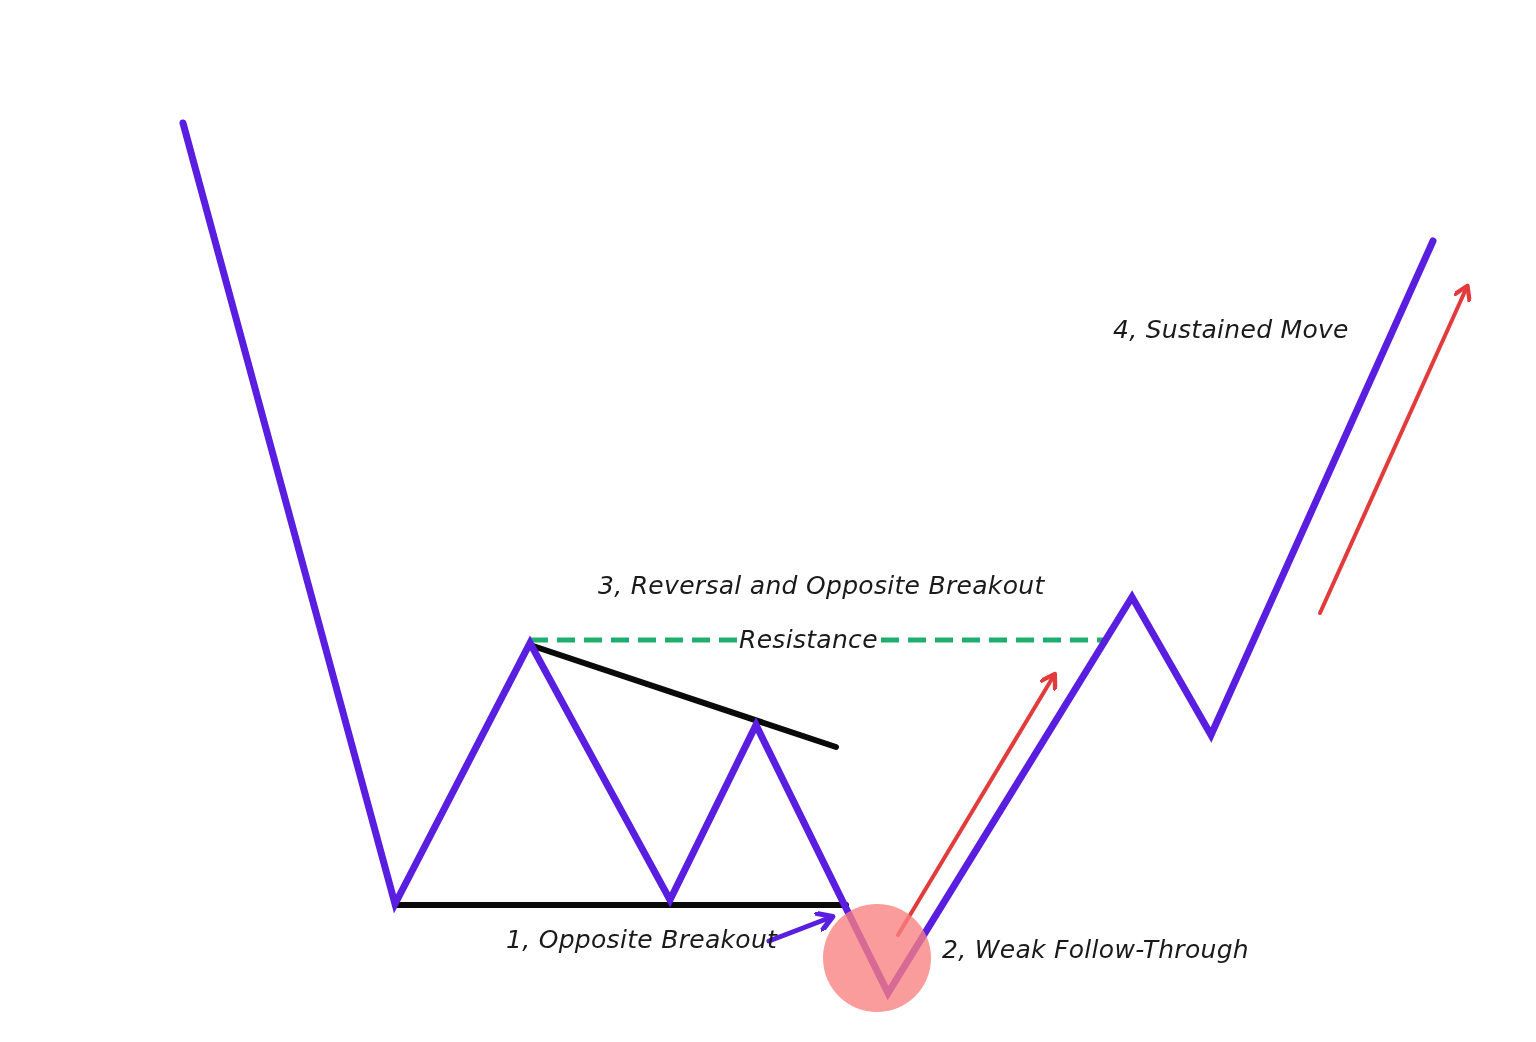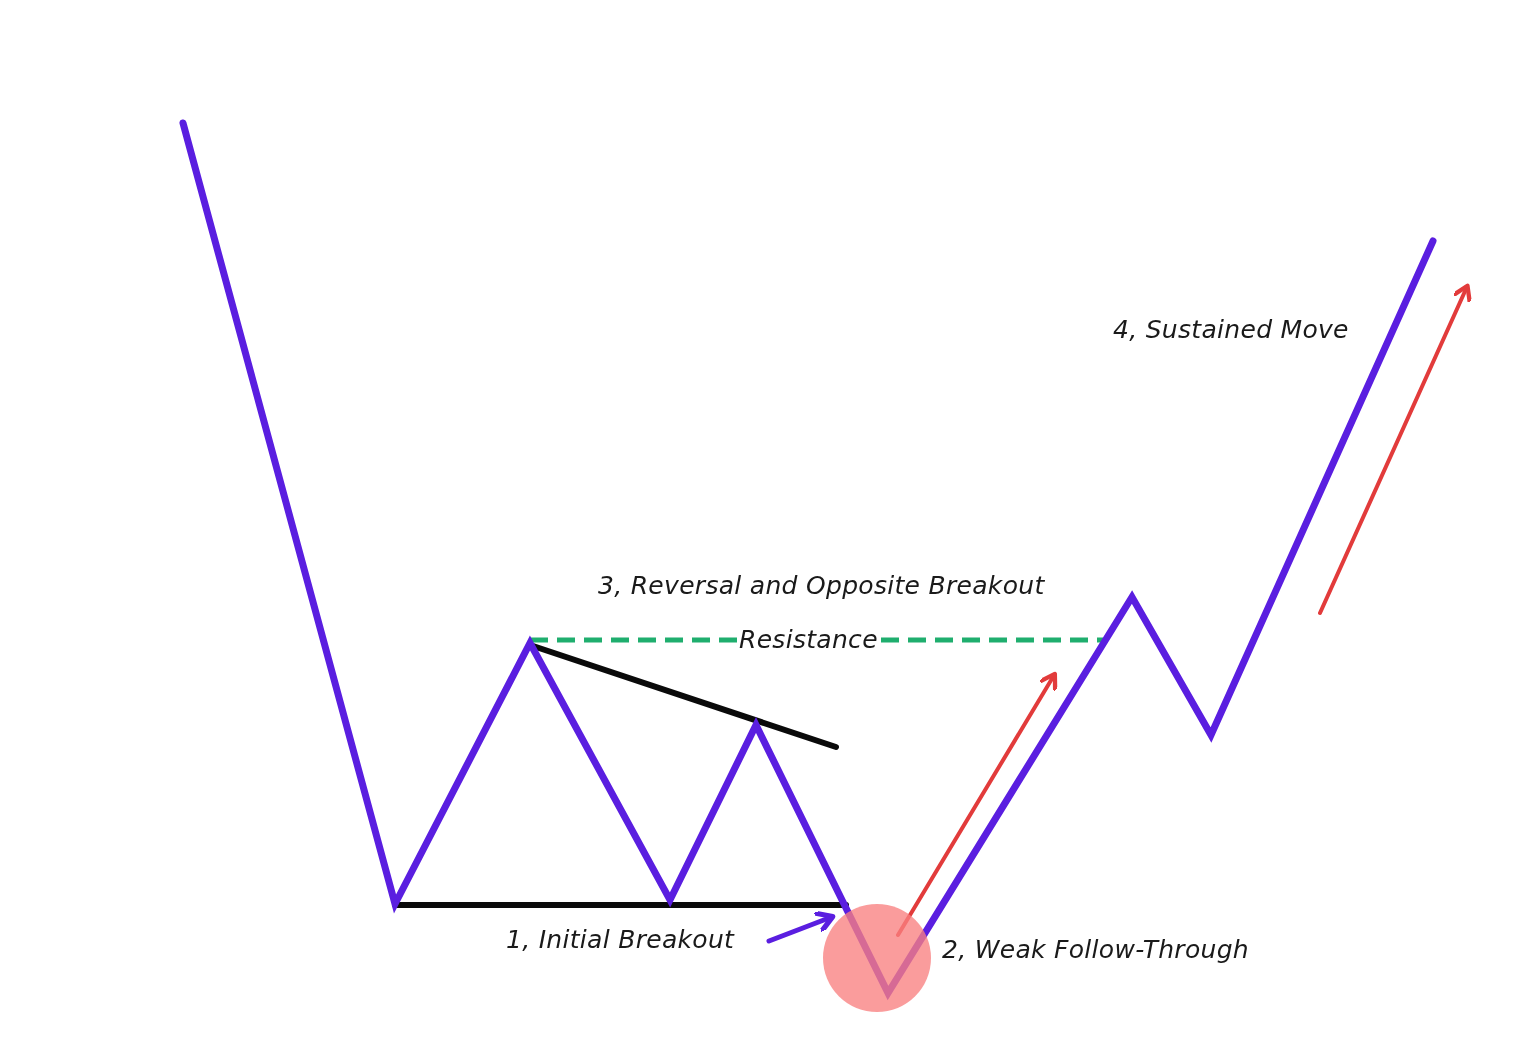--- a/index.html
+++ b/index.html
@@ -32,15 +32,15 @@
   <line id="arrow-0" x1="898" y1="935" x2="1053" y2="677" stroke="#e23b3b" stroke-width="4" stroke-linecap="round" marker-end="url(#redHead)"></line>
   <line id="arrow-1" x1="1320" y1="613" x2="1466" y2="289" stroke="#e23b3b" stroke-width="4" stroke-linecap="round" marker-end="url(#redHead)"></line>
 
   <line id="pointer-arrow" x1="769" y1="941" x2="829" y2="918" stroke="#5a1ee0" stroke-width="5" stroke-linecap="round" marker-end="url(#purpleHead)"></line>
 
   <circle id="highlight" cx="877" cy="958" r="54" fill="#f98080" fill-opacity="0.78"></circle>
 </svg>
 
 <div class="label" style="left:578px; top:571px;margin-left:20px;">3, Reversal and Opposite Breakout</div>
 <div class="label resistance-label" style="left:700px; top:625px;margin-left:37px;">Resistance</div>
-<div class="label" style="left:506px; top:925px;">1, Initial Breakout</div>
+<div class="label" style="left:506px; top:925px;">1, Opposite Breakout</div>
 <div class="label" style="left:942px; top:935px;text-align:right;">2, Weak Follow-Through</div>
 <div class="label" style="left:1113px; top:315px;">4, Sustained Move</div>
 
 </body></html>

